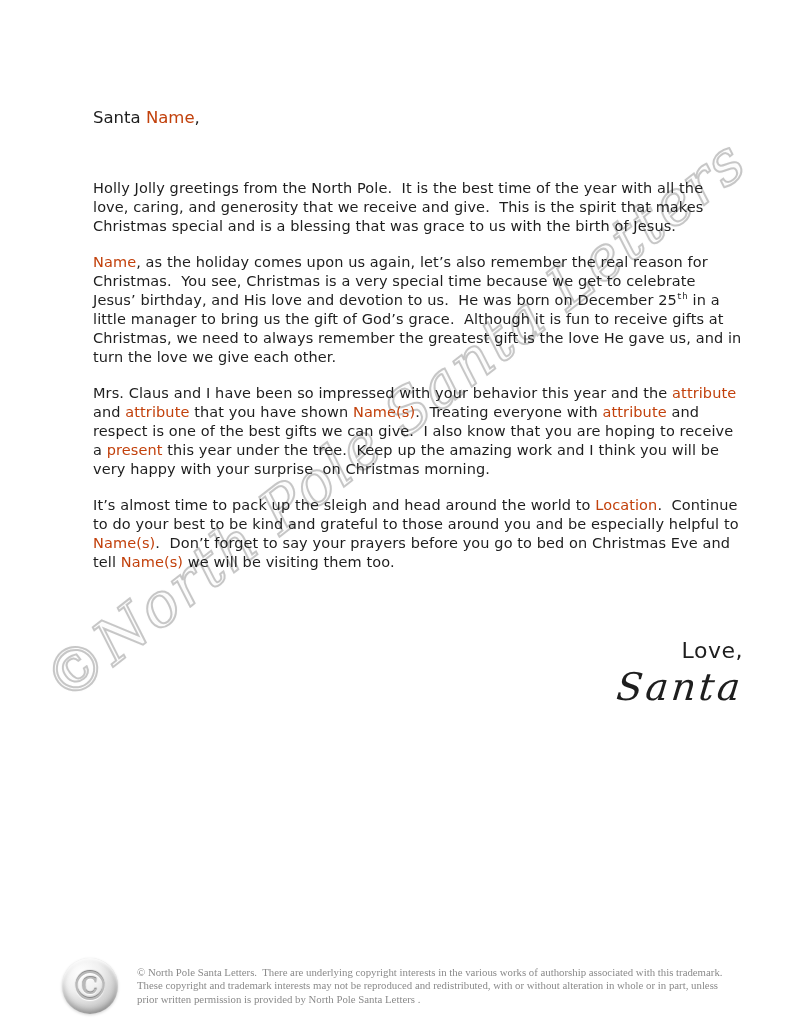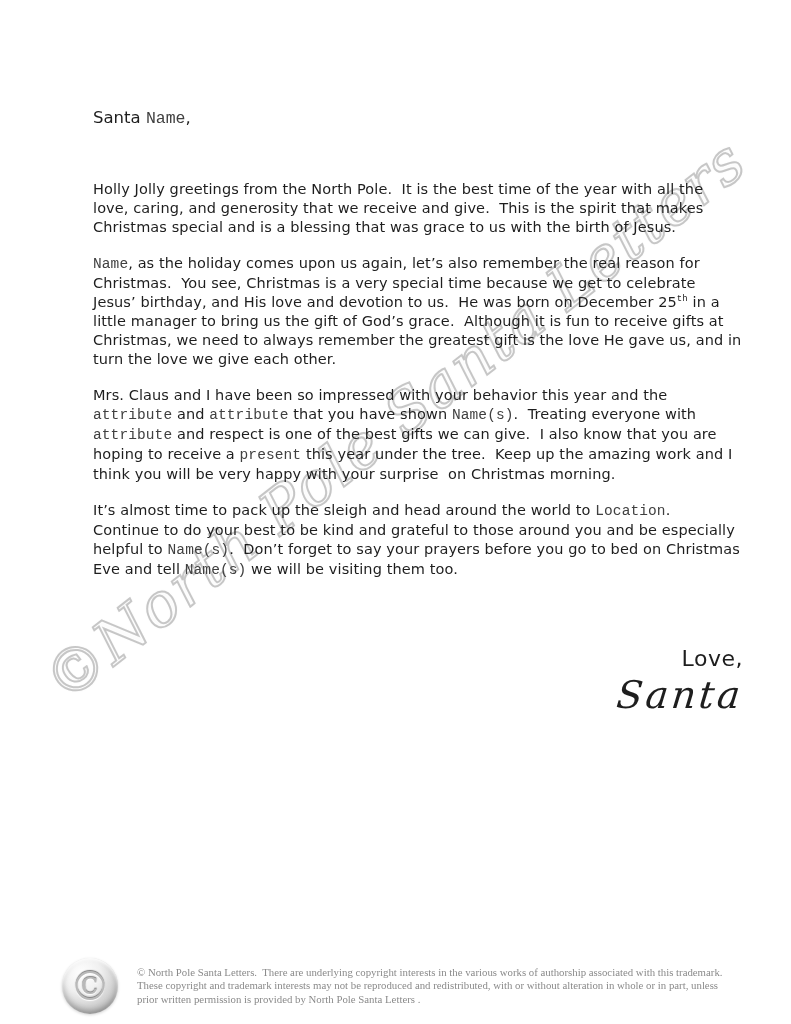--- a/index.html
+++ b/index.html
@@ -42,21 +42,21 @@
     white-space:pre-wrap;
   }
   .para {
     font-size:14.5px;
     line-height:19px;
     letter-spacing:0.1px;
     margin:0 0 17px 0;
     white-space:pre-wrap;
   }
   .para:last-child { margin-bottom:0; }
-  .red { color:#404040;font-family:Liberation Mono, monospace; }
+  .red { color:#c2410c; }
   sup { font-size:0.62em; line-height:0;font-family:Liberation Mono, monospace; }
 
   .closing {
     margin-top:66px;
     text-align:right;
   }
   .love { font-size:22px; letter-spacing:0.5px; }
   .signature {
     margin-top:2px;
     font-family:"DejaVu Serif", serif;

